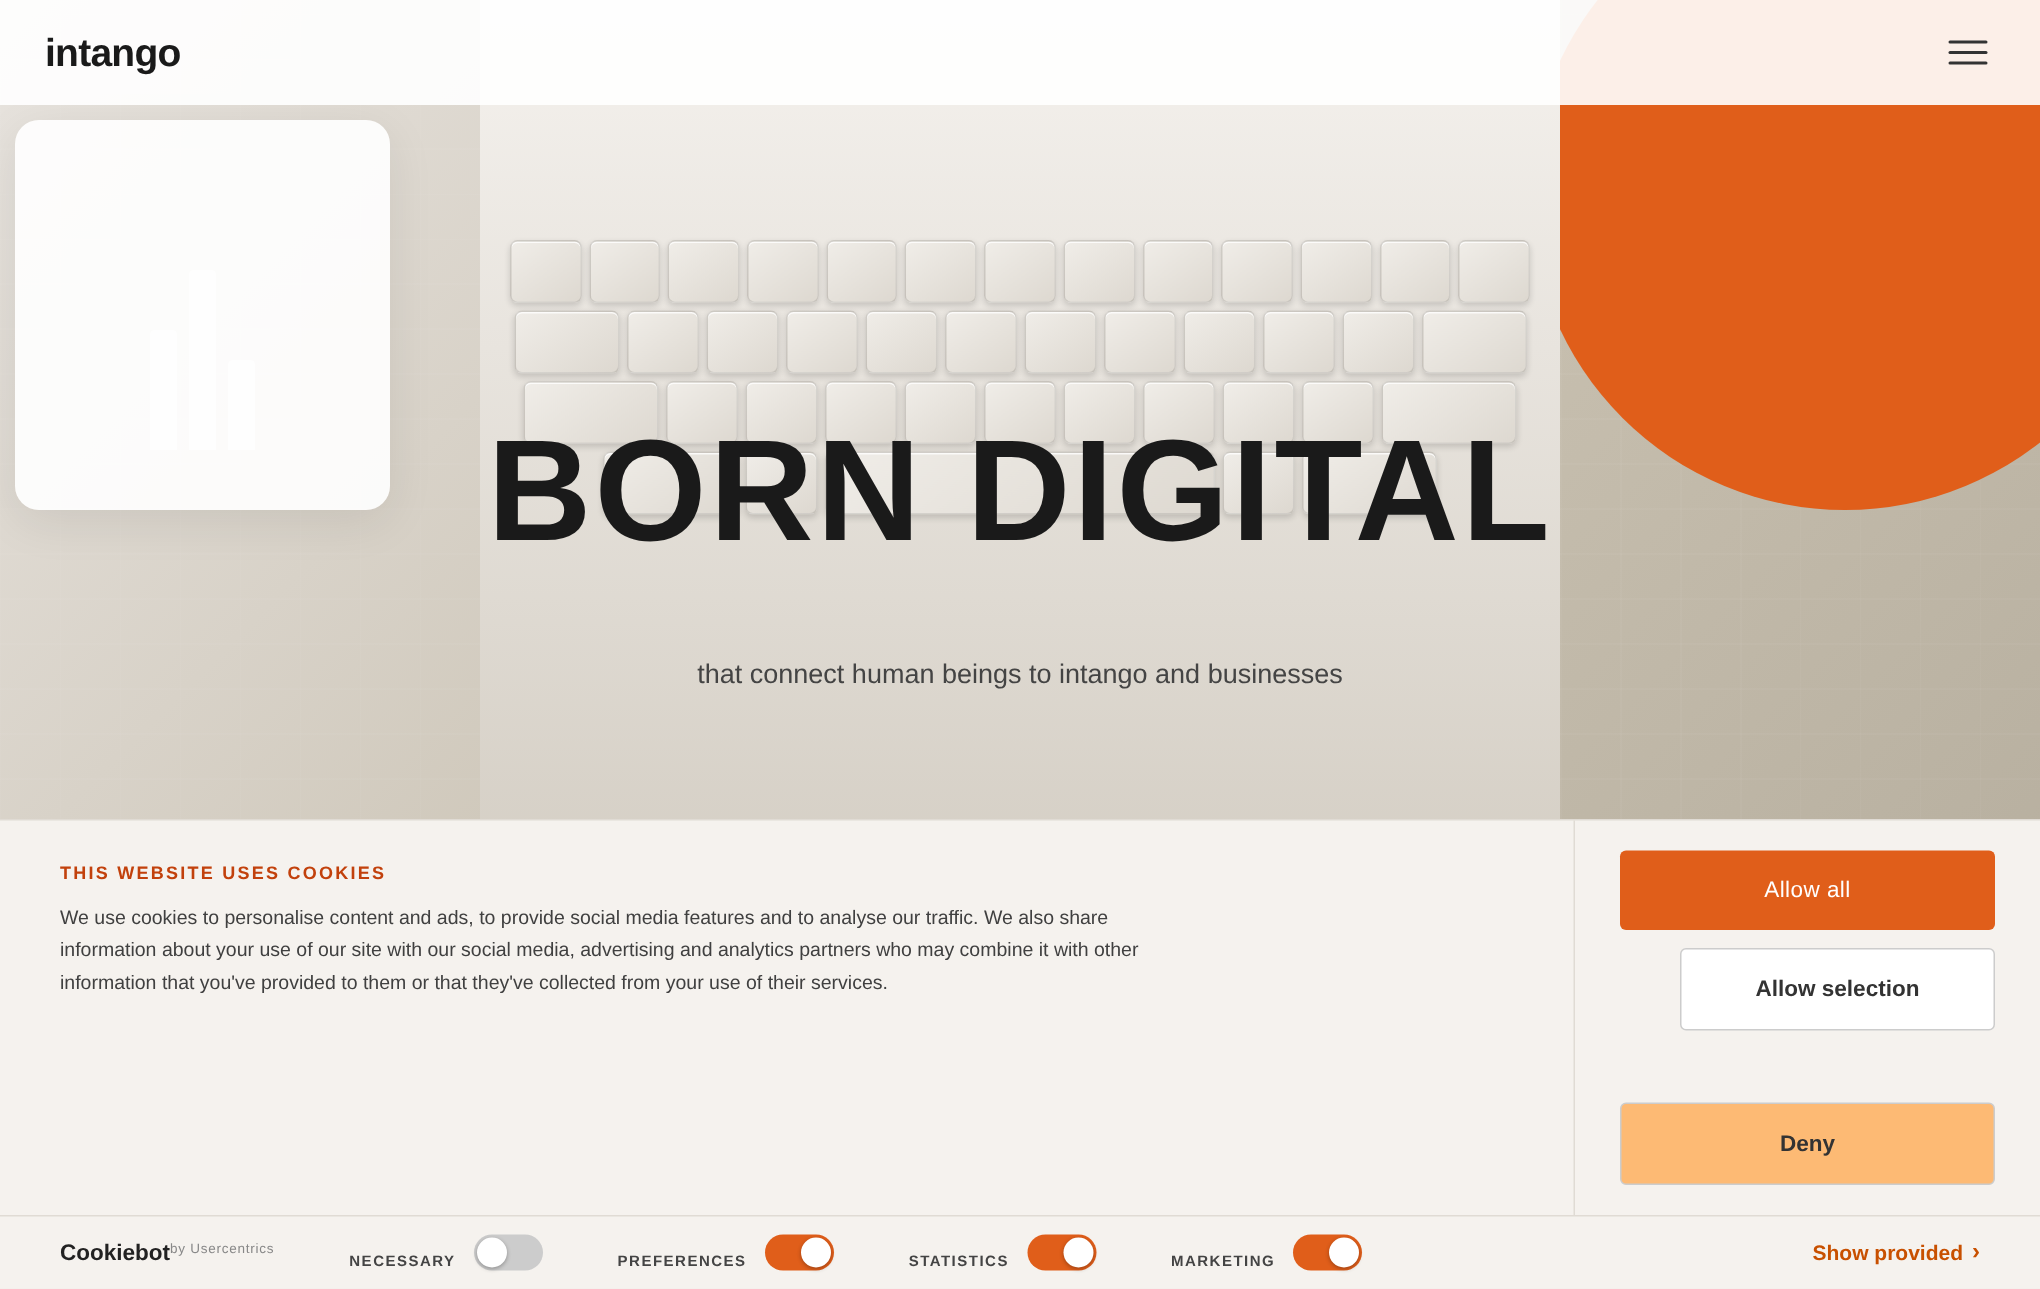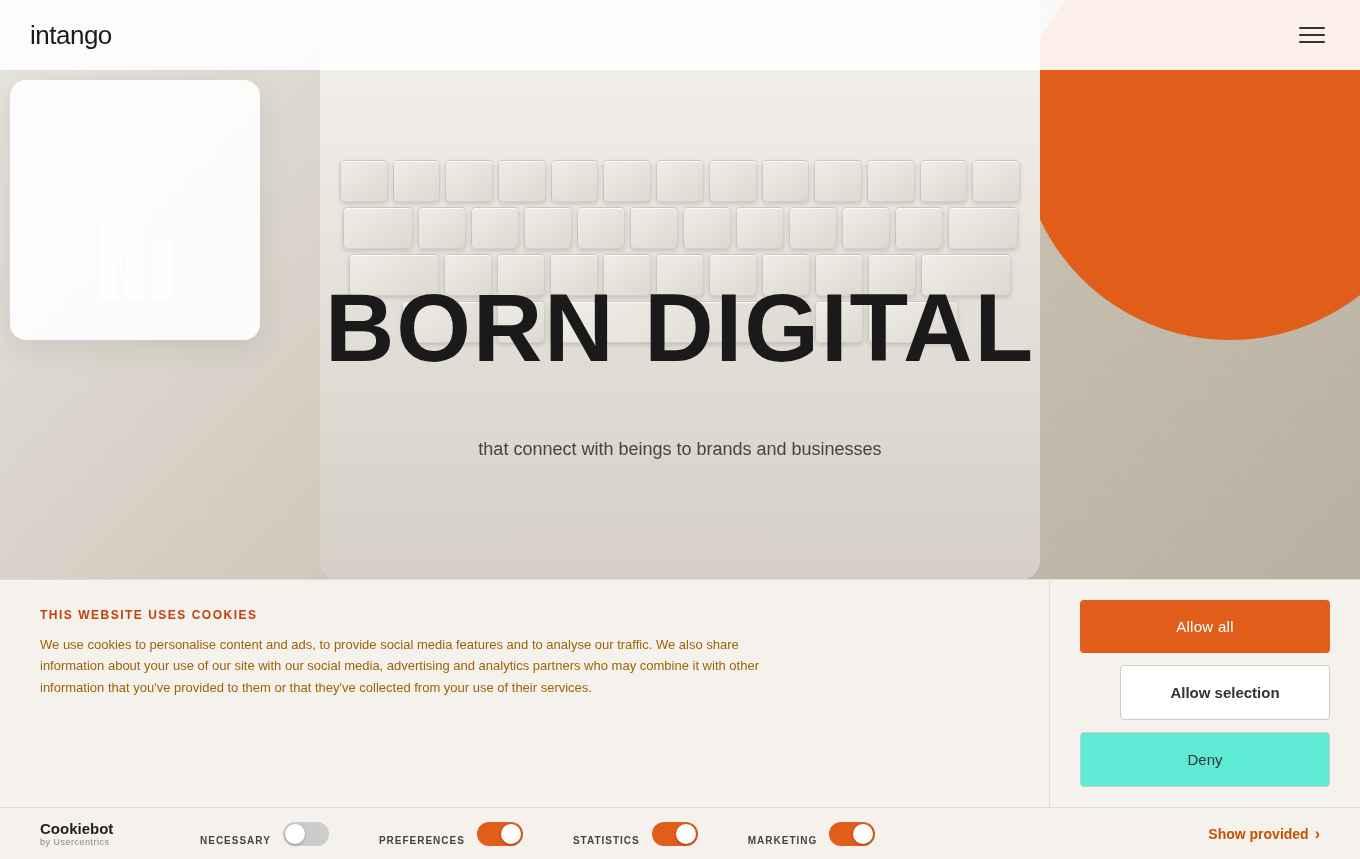--- a/index.html
+++ b/index.html
@@ -90,21 +90,21 @@
       background: rgba(255,255,255,0.9);
     }
 
     .logo {
       display: flex;
       align-items: center;
     }
 
     .logo-text {
       font-size: 26px;
-      font-weight: 400;
+      font-weight: 700;
       color: #1a1a1a;
       letter-spacing: -0.5px;
     }
 
     .menu-btn {
       background: none;
       border: none;
       cursor: pointer;
       display: flex;
       flex-direction: column;
@@ -174,21 +174,21 @@
       font-size: 12px;
       font-weight: 700;
       color: #c2410c;
       letter-spacing: 1.5px;
       text-transform: uppercase;
       margin-bottom: 12px;
     }
 
     .cookie-desc {
       font-size: 13px;
-      color: #a16207;
+      color: #404040;
       line-height: 1.65;
       max-width: 750px;
     }
 
     .cookie-actions {
       display: flex;
       flex-direction: column;
       justify-content: center;
       padding: 20px 30px;
       gap: 12px;
@@ -215,44 +215,44 @@
       border-radius: 4px;
       padding: 18px 24px;
       font-size: 15px;
       font-weight: 600;
       cursor: pointer;
       text-align: center;
       margin-left: 40px;
     }
 
     .btn-deny {
-      background: #5eead4;
+      background: #fdba74;
       color: #333;
       border: 1.5px solid #ccc;
       border-radius: 4px;
       padding: 18px 24px;
       font-size: 15px;
-      font-weight: 400;
+      font-weight: 700;
       cursor: pointer;
       text-align: center;
+      margin-top: 36px;
     }
 
     
     .cookie-footer {
       display: flex;
       align-items: center;
       padding: 12px 40px;
       background: #f5f2ee;
       border-top: 1px solid #e0dbd4;
       gap: 50px;
     }
 
     .cookiebot-logo {
       display: flex;
-      flex-direction: column;
       min-width: 110px;
     }
 
     .cookiebot-name {
       font-size: 15px;
       font-weight: 700;
       color: #222;
     }
 
     .cookiebot-sub {
@@ -432,21 +432,21 @@
   <div class="deco-bars">
     <div class="deco-bar" style="height:80px;"></div>
     <div class="deco-bar" style="height:120px;"></div>
     <div class="deco-bar" style="height:60px;"></div>
   </div>
 
   <div class="hero-text">
     <h1 class="hero-title">BORN DIGITAL</h1>
     <p class="hero-subtitle">
       <br>
-      <span>that connect with beings to brands and businesses</span>
+      <span>that connect human beings to intango and businesses</span>
     </p>
   </div>
 </div>
 
 <nav class="navbar">
   <div class="logo">
     <span class="logo-text">intango</span>
   </div>
   <button class="menu-btn">
     <div class="menu-line"></div>

